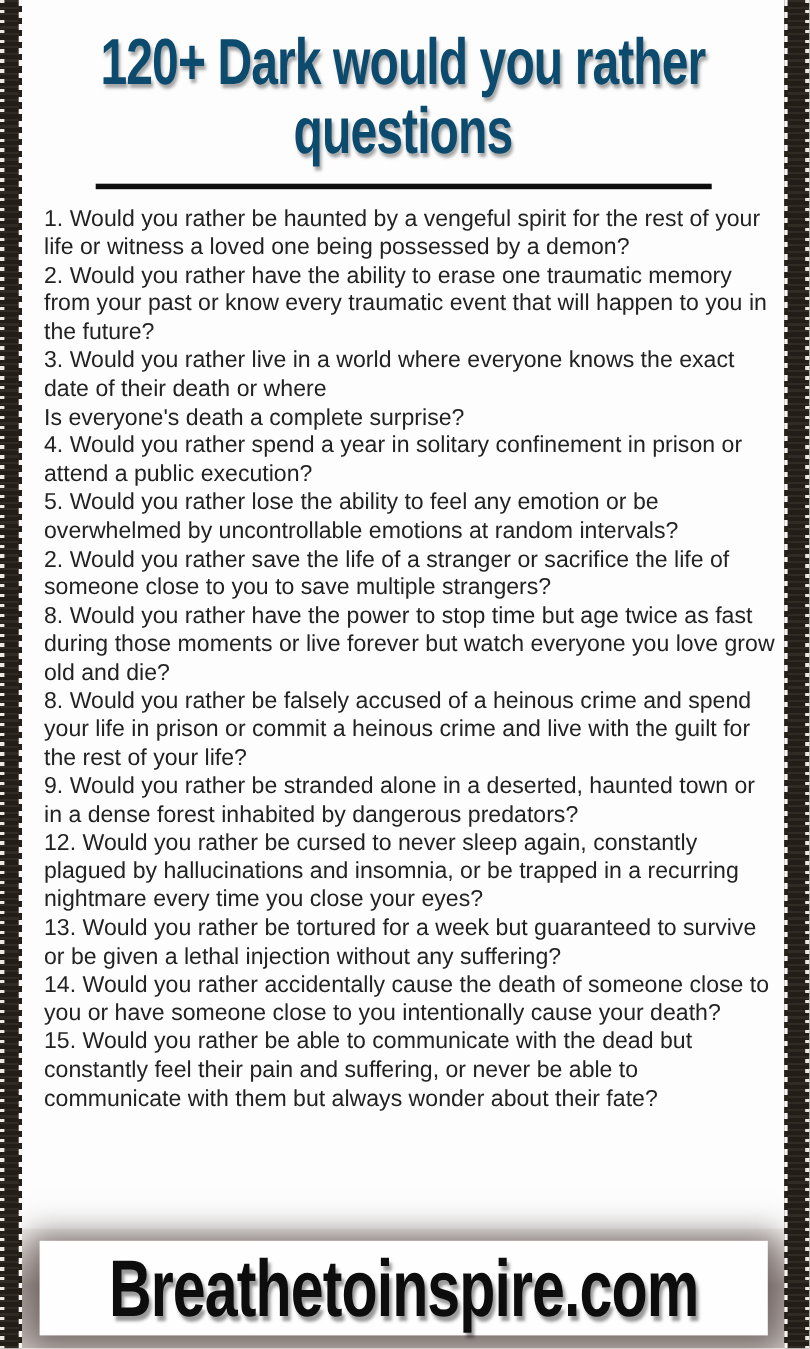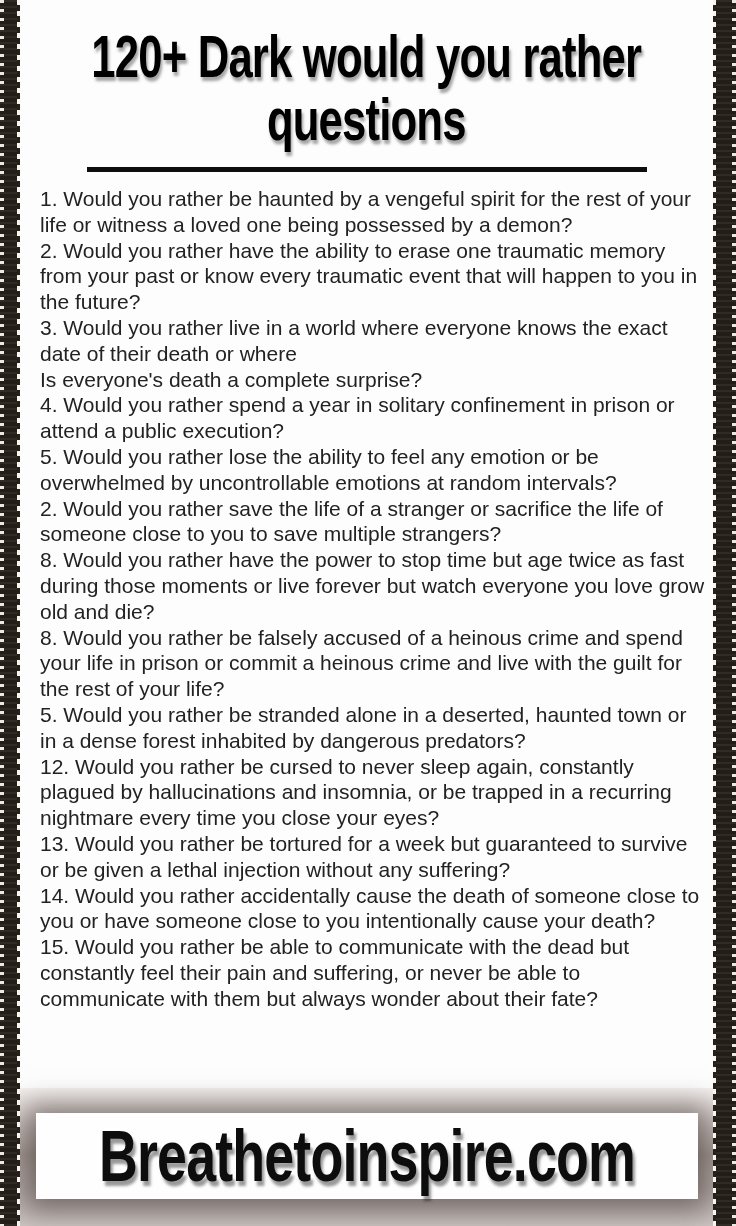--- a/index.html
+++ b/index.html
@@ -66,21 +66,21 @@
     display: inline-block;
     transform: scale(0.84, 1.14);
     transform-origin: center;
     white-space: nowrap;
   }
 
   .title {
     margin: 0;
     padding-top: 26px;
     text-align: center;
-    color: #000000;
+    color: #0c4a6e;
     font-weight: bold;
   }
   .title-line {
     font-size: 52px;
     line-height: 63px;
     letter-spacing: -1px;
   }
   .title-line .condensed {
     text-shadow: 2px 3px 3px rgba(0,0,0,0.35);
   }
@@ -102,21 +102,21 @@
     margin: 0;
     white-space: pre-line;
   }
 
   
   .footer {
     position: absolute;
     left: 0;
     right: 0;
     bottom: 0;
-    height: 138px;
+    height: 109px;
     background: linear-gradient(180deg, #f4f1f0 0%, #d9d2cf 20%, #a89e9b 48%, #b6adaa 72%, #ccc5c2 100%);
     display: flex;
     align-items: center;
     justify-content: center;
     z-index: 2;
   }
   .banner {
     width: 662px;
     height: 86px;
     background: #fefefe;
@@ -157,21 +157,21 @@
   <main class="questions">
       <p class="question">1. Would you rather be haunted by a vengeful spirit for the rest of your life or witness a loved one being possessed by a demon?</p>
       <p class="question">2. Would you rather have the ability to erase one traumatic memory from your past or know every traumatic event that will happen to you in the future?</p>
       <p class="question">3. Would you rather live in a world where everyone knows the exact date of their death or where
 Is everyone's death a complete surprise?</p>
       <p class="question">4. Would you rather spend a year in solitary confinement in prison or attend a public execution?</p>
       <p class="question">5. Would you rather lose the ability to feel any emotion or be overwhelmed by uncontrollable emotions at random intervals?</p>
       <p class="question">2. Would you rather save the life of a stranger or sacrifice the life of someone close to you to save multiple strangers?</p>
       <p class="question">8. Would you rather have the power to stop time but age twice as fast during those moments or live forever but watch everyone you love grow old and die?</p>
       <p class="question">8. Would you rather be falsely accused of a heinous crime and spend your life in prison or commit a heinous crime and live with the guilt for the rest of your life?</p>
-      <p class="question">5. Would you rather be stranded alone in a deserted, haunted town or in a dense forest inhabited by dangerous predators?</p>
+      <p class="question">9. Would you rather be stranded alone in a deserted, haunted town or in a dense forest inhabited by dangerous predators?</p>
       <p class="question">12. Would you rather be cursed to never sleep again, constantly plagued by hallucinations and insomnia, or be trapped in a recurring nightmare every time you close your eyes?</p>
       <p class="question">13. Would you rather be tortured for a week but guaranteed to survive or be given a lethal injection without any suffering?</p>
       <p class="question">14. Would you rather accidentally cause the death of someone close to you or have someone close to you intentionally cause your death?</p>
       <p class="question">15. Would you rather be able to communicate with the dead but constantly feel their pain and suffering, or never be able to communicate with them but always wonder about their fate?</p>
     </main>
 
   <footer class="footer">
     <div class="banner">
       <span class="banner-text condensed">Breathetoinspire.com</span>
     </div>

